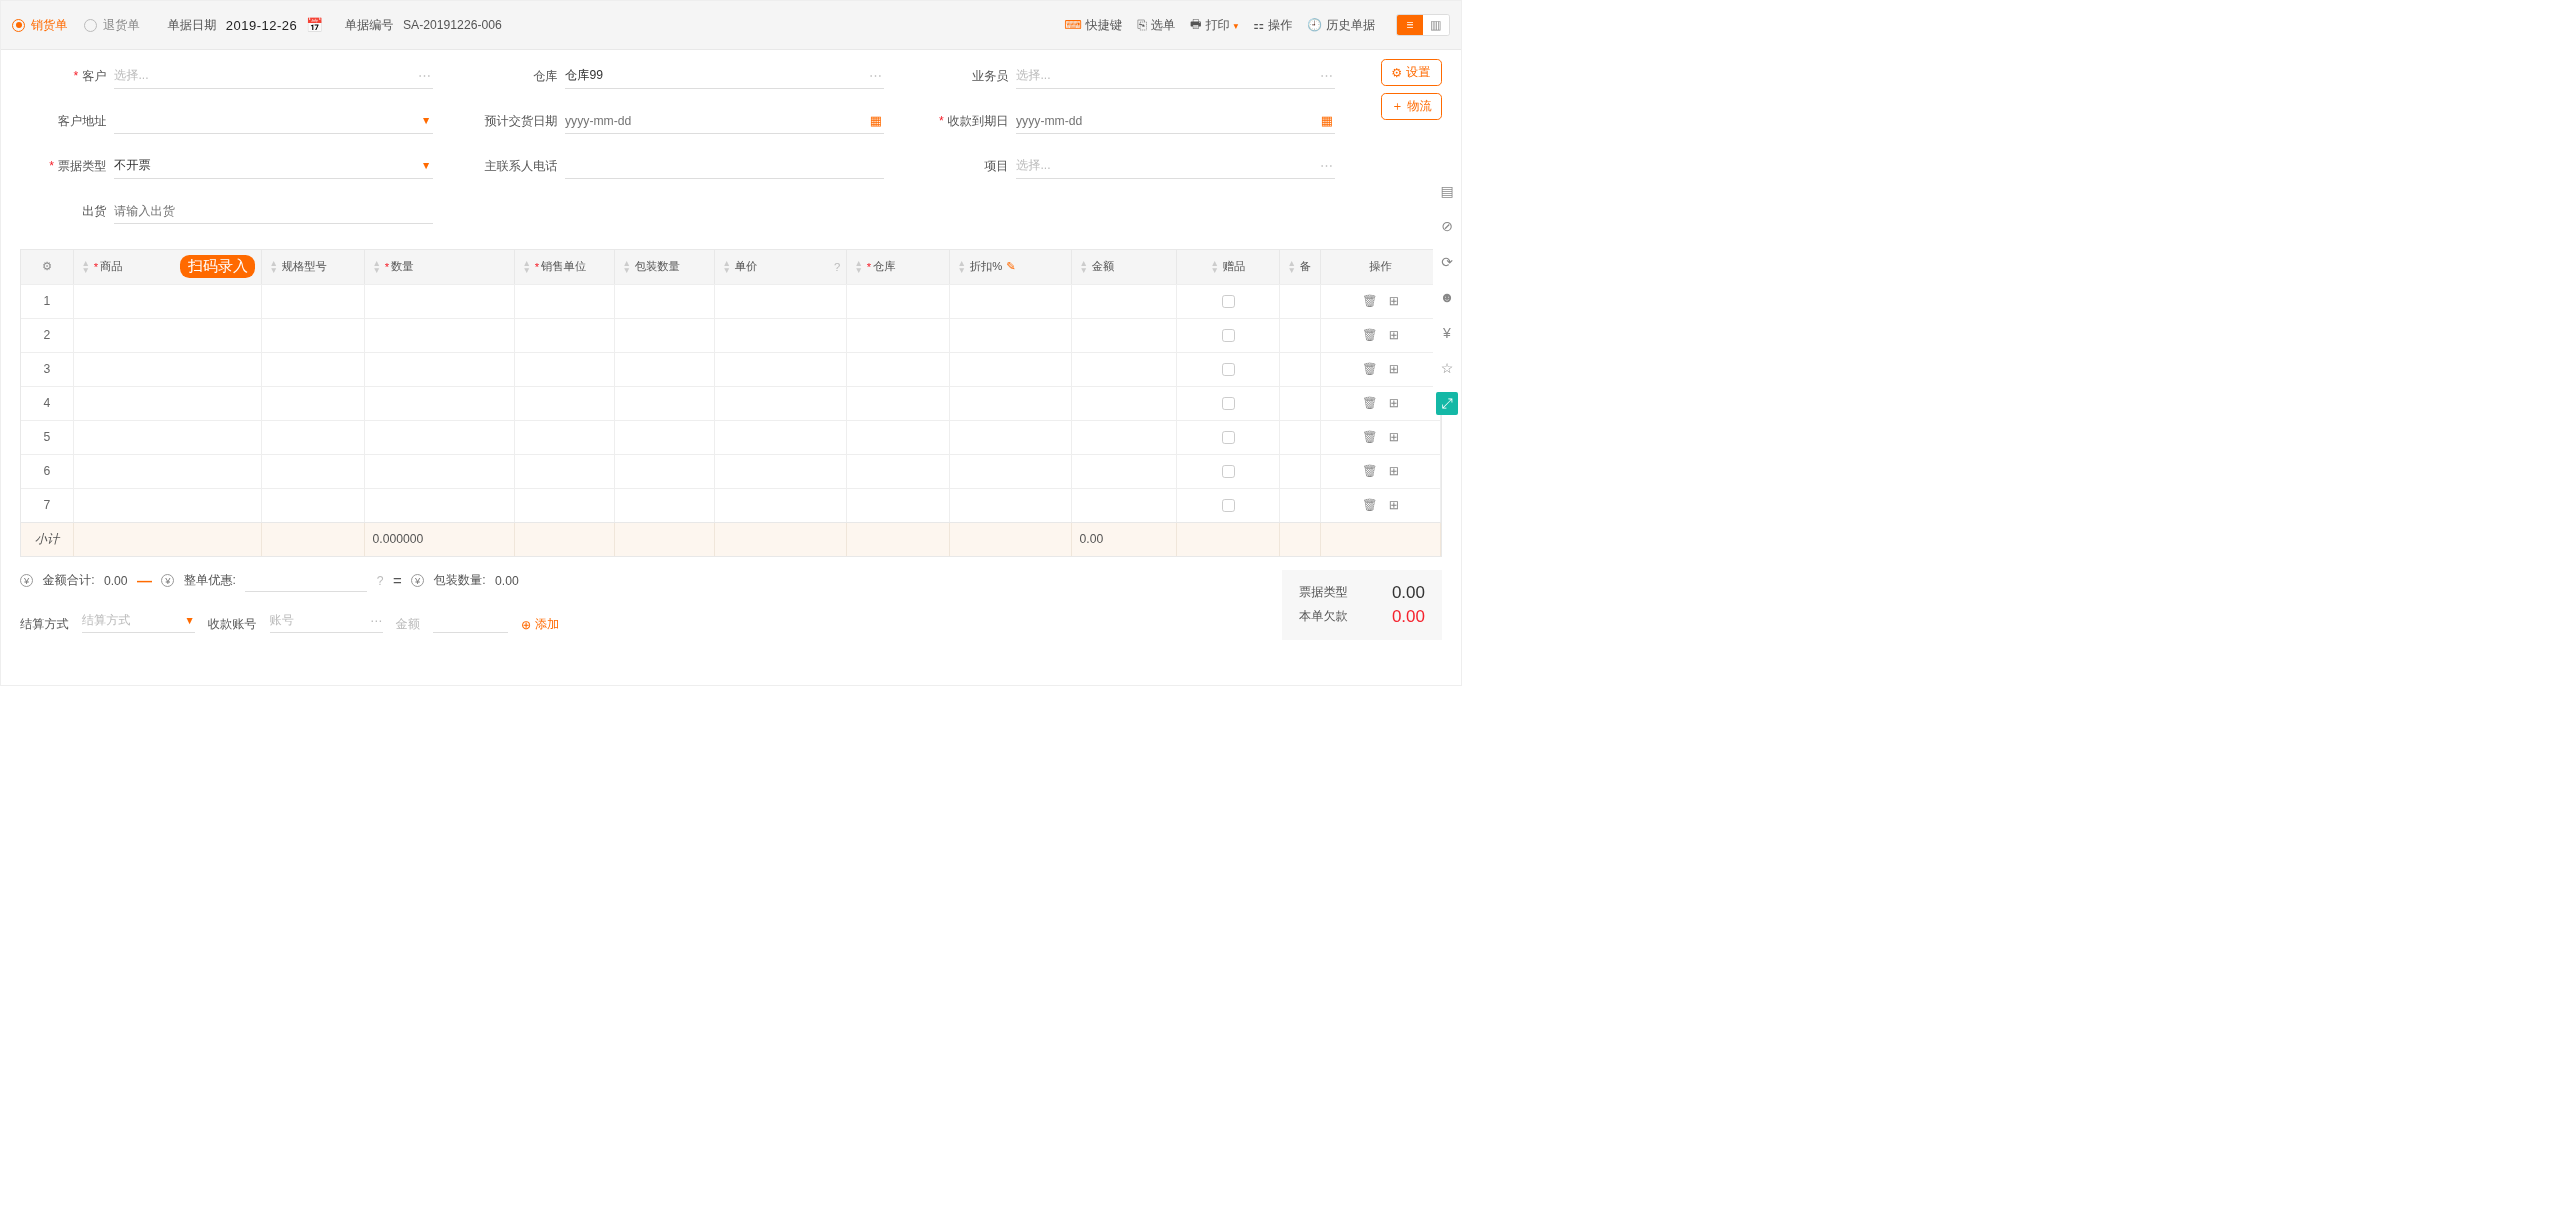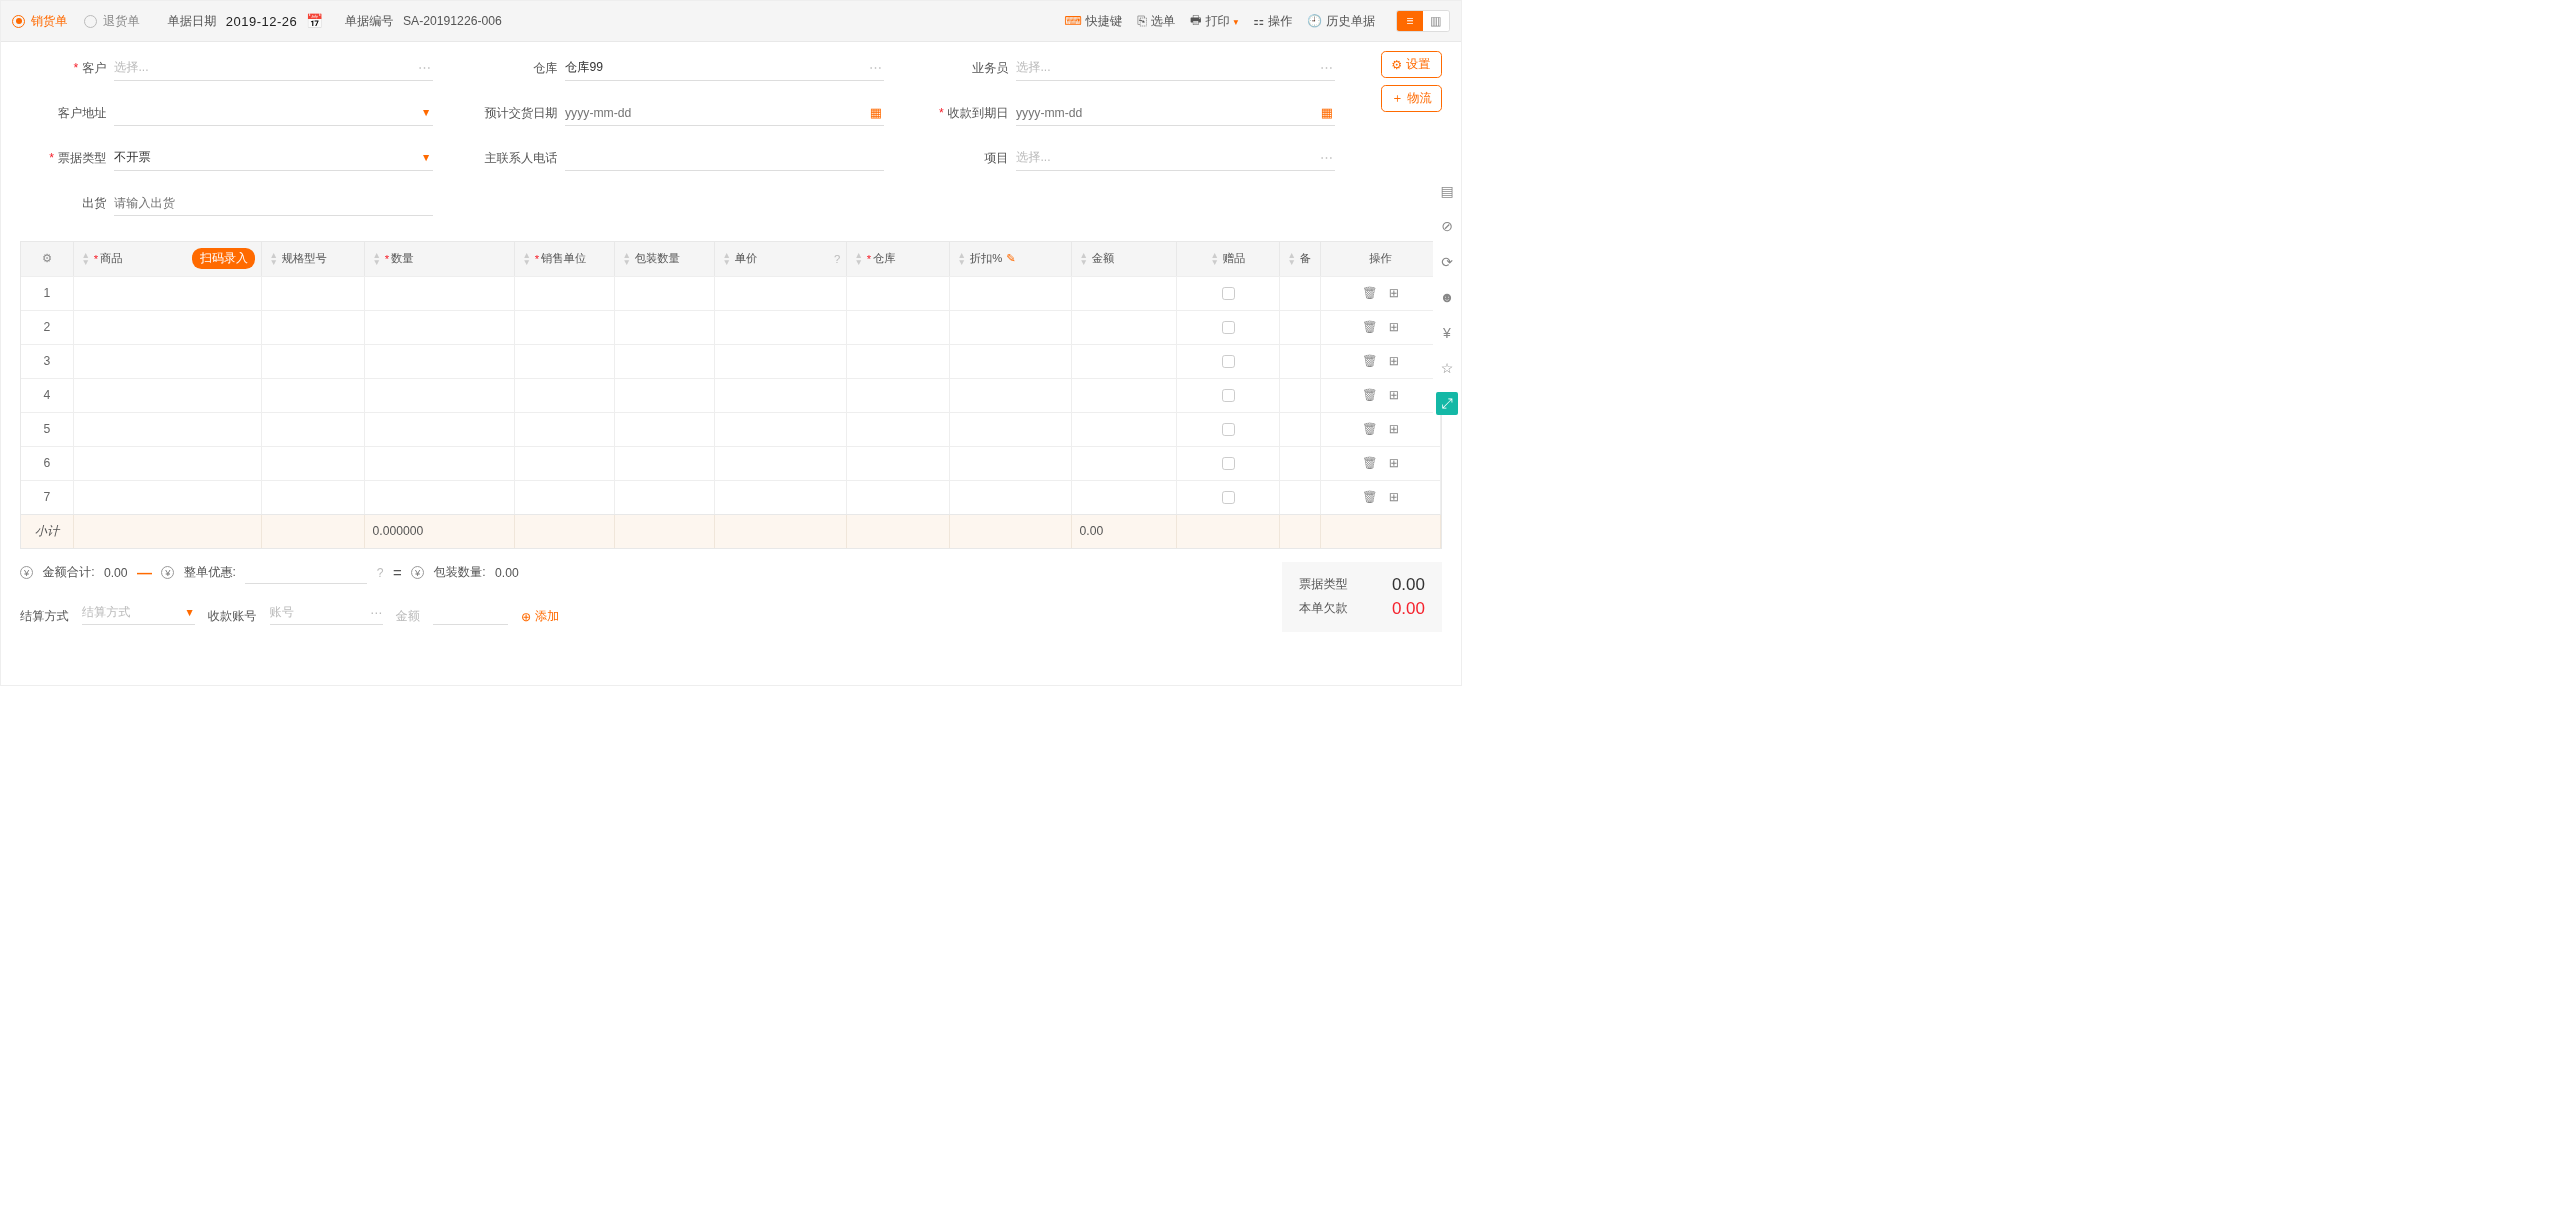--- a/index.html
+++ b/index.html
@@ -1,18 +1,18 @@
 <!DOCTYPE html>
 <html style="font-size:15px"><head>
 <meta charset="utf-8">
 <style>
 * { box-sizing: border-box; margin: 0; padding: 0; }
 body { font-family: -apple-system, "Helvetica Neue", Arial, sans-serif; font-size: 12.2px; color: #333; background: #fff; }
 .page { width: 1462px; height: 686px; position: relative; background: #fff; border: 0.9px solid #eee; }
-.topbar { height: 41px; background: #f5f5f5; border-bottom: 0.9px solid #e8e8e8; display: flex; align-items: center; padding: 0 11.3px; }
+.topbar { height: 49px; background: #f5f5f5; border-bottom: 0.9px solid #e8e8e8; display: flex; align-items: center; padding: 0 11.3px; }
 .tab-group { display: flex; align-items: center; gap: 17px; }
 .radio { display: inline-flex; align-items: center; gap: 5.6px; cursor: pointer; }
 .radio .ring { width: 13px; height: 13px; border-radius: 50%; border: 1.4px solid #bbb; display: inline-flex; align-items: center; justify-content: center; }
 .radio.active .ring { border-color: #ff6a00; }
 .radio.active .dot { width: 6.6px; height: 6.6px; border-radius: 50%; background: #ff6a00; }
 .radio .lbl { color: #888; }
 .radio.active .lbl { color: #ff6a00; font-weight: 500; }
 .topbar .meta { display: flex; align-items: center; gap: 9.4px; margin-left: 28px; color: #555; }
 .topbar .meta .date { color: #222; font-size: 13px; letter-spacing: 0.5px; }
 .topbar .spacer { flex: 1; }
@@ -57,21 +57,21 @@
 .c-pack { width: 100px; }
 .c-price { width: 132px; }
 .c-wh { width: 103px; }
 .c-disc { width: 122px; }
 .c-amt { width: 105px; }
 .c-gift { width: 103px; justify-content: center; }
 .c-note { width: 41px; }
 .c-ops { flex: 1; justify-content: center; }
 .sort { color: #ccc; font-size: 8.5px; line-height: 6.6px; margin-right: 3.8px; display: inline-flex; flex-direction: column; }
 .req-s { color: #f5222d; margin-right: 1.9px; }
-.badge { background: #ff6a00; color: #fff; border-radius: 9.4px; padding: 1.9px 7.5px; font-size: 12px; position: absolute; right: 5.6px; }
+.badge { background: #ff6a00; color: #fff; border-radius: 9.4px; padding: 1.9px 7.5px; font-size: 15px; position: absolute; right: 5.6px; }
 .gear { color: #888; }
 .help { color: #bbb; position: absolute; right: 5.6px; }
 .edit-ic { color: #ff6a00; margin-left: 3.8px; font-size: 11.3px; }
 .chk { width: 13px; height: 13px; border: 0.9px solid #ccc; border-radius: 2.8px; background: #fff; }
 .row-ops { display: flex; gap: 11.3px; color: #888; }
 
 .footer { margin: 13px 19px 0; display: flex; align-items: flex-start; }
 .footer .left { flex: 1; }
 .footer .line1 { display: flex; align-items: center; gap: 9.4px; color: #555; margin-bottom: 17px; }
 .yen { display:inline-flex; width:13px; height:13px; border:0.9px solid #999; border-radius:50%; align-items:center; justify-content:center; font-size:9.4px; color:#777; }

